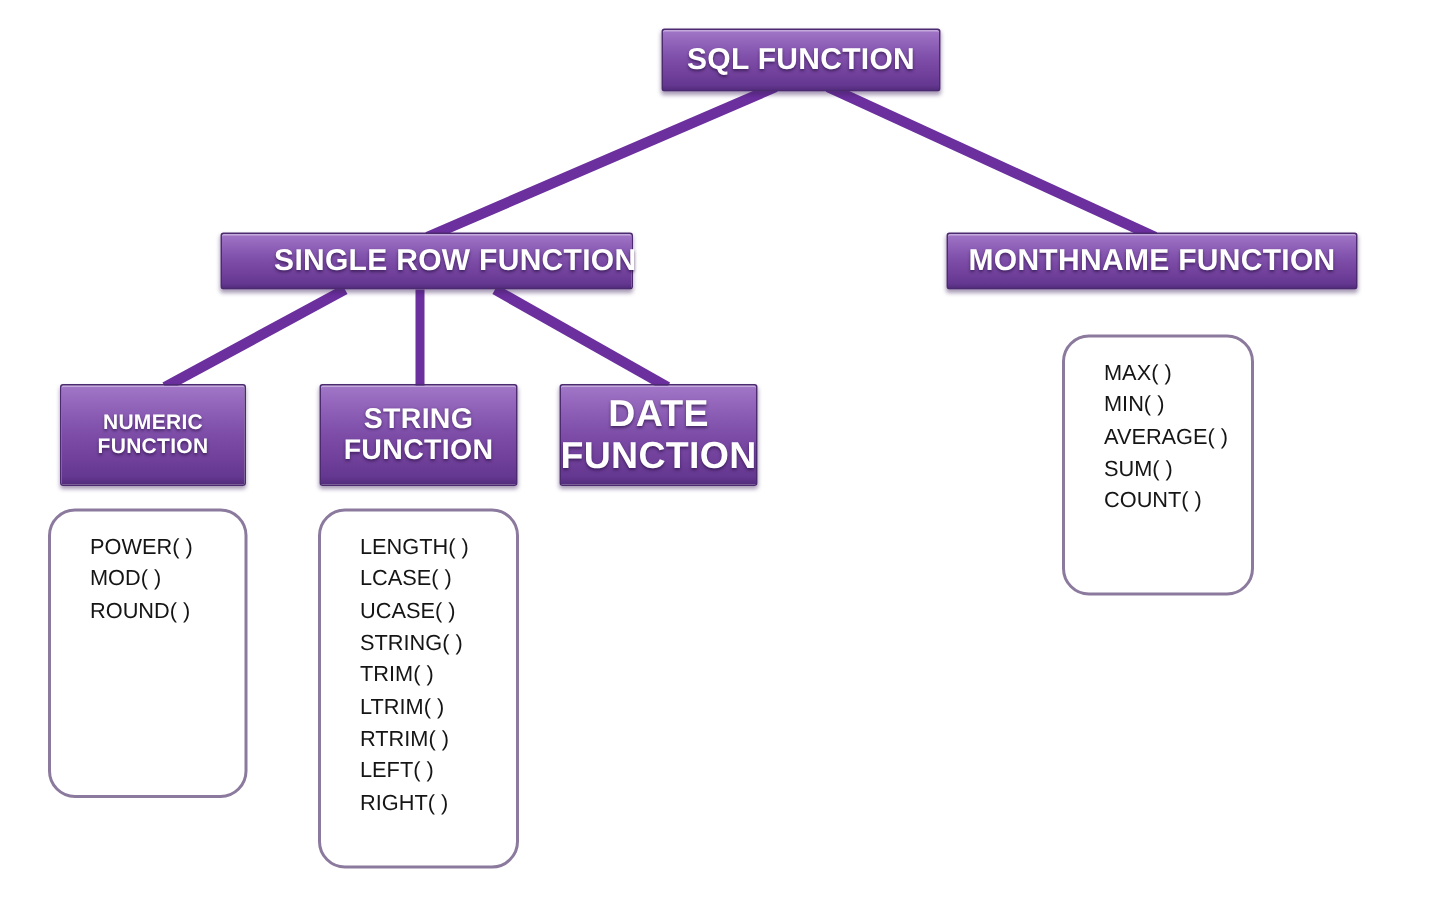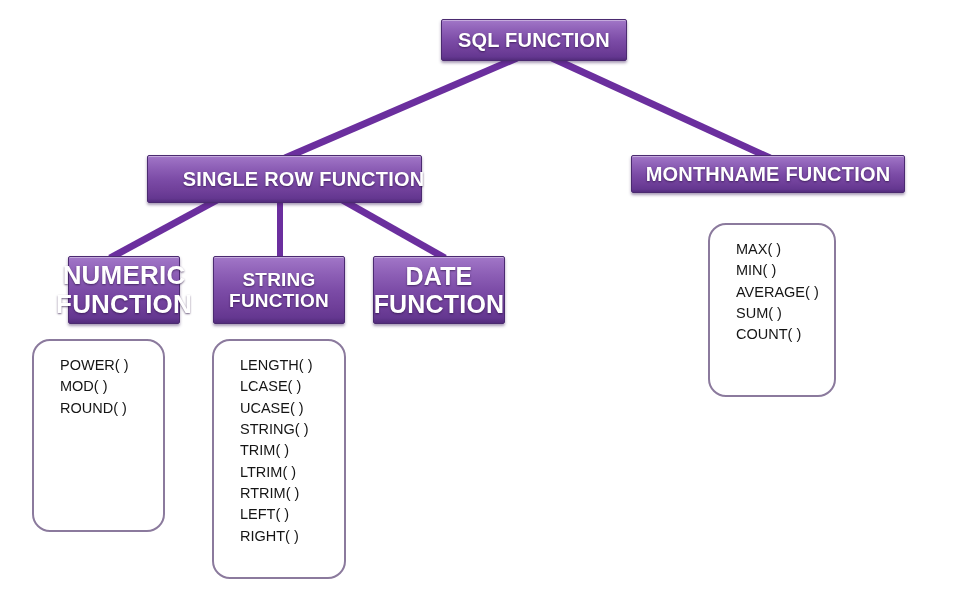--- a/index.html
+++ b/index.html
@@ -56,23 +56,23 @@
     text-shadow: 0 1px 2px rgba(40, 15, 65, 0.65);
   }
   .node .label-line {
     display: block;
     line-height: 1.12;
     white-space: nowrap;
   }
 
   
   #node-root      { left: 441px; top: 19px;  width: 186px; height: 42px; font-size: 20px; }
-  #node-single    { left: 147px; top: 155px; width: 275px; height: 48px; font-size: 20px; padding-left: 38px; }
+  #node-single    { left: 147px; top: 155px; width: 275px; height: 38px; font-size: 20px; padding-left: 38px; }
   #node-aggregate { left: 631px; top: 155px; width: 274px; height: 38px; font-size: 20px; }
-  #node-numeric   { left: 40px;  top: 256px; width: 112px; height: 68px; font-size: 26px; margin-left: 28px; }
+  #node-numeric   { left: 40px;  top: 256px; width: 124px; height: 68px; font-size: 14px; }
   #node-string    { left: 213px; top: 256px; width: 132px; height: 68px; font-size: 19px; }
   #node-date      { left: 373px; top: 256px; width: 132px; height: 68px; font-size: 25px; }
 
   
   .listbox {
     position: absolute;
     z-index: 2;
     box-sizing: border-box;
     background: #ffffff;
     border: 2px solid #8b7a9d;

